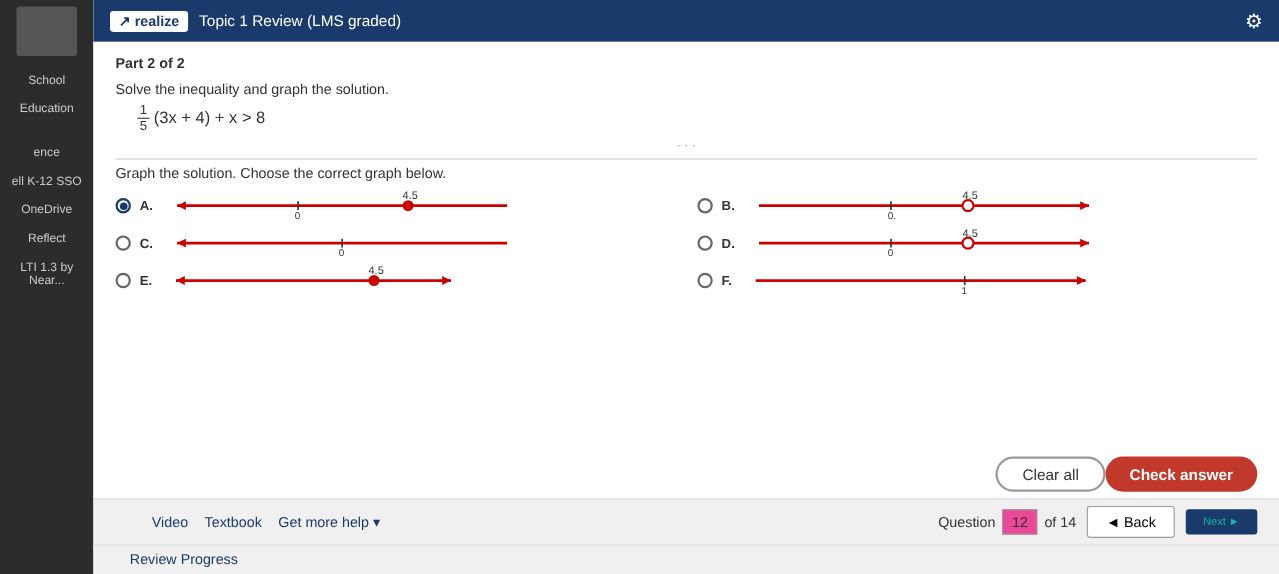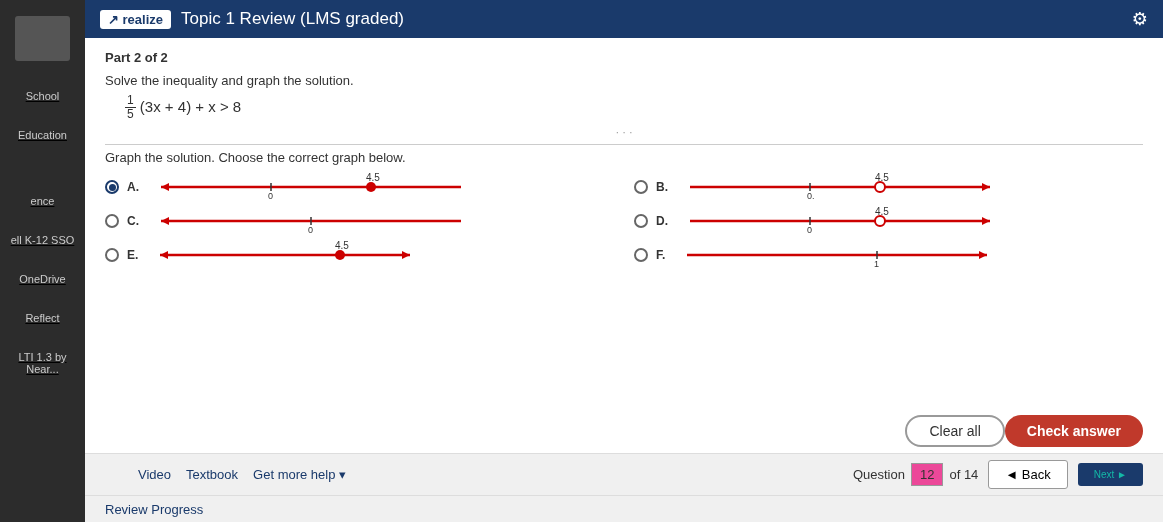--- a/index.html
+++ b/index.html
@@ -13,24 +13,23 @@
     }
 
     
     .sidebar {
       width: 85px;
       background: #2c2c2c;
       height: 522px;
       display: flex;
       flex-direction: column;
       align-items: center;
-      padding-top: 16px;
-      gap: 21px;
+      padding-top: 6px;
+      gap: 8px;
       flex-shrink: 0;
-      text-decoration: underline;
     }
     .sidebar-avatar {
       width: 55px;
       height: 45px;
       background: #555;
       border-radius: 3px;
       margin-bottom: 5px;
     }
     .sidebar-item-label {
       color: #ccc;
@@ -60,21 +59,21 @@
     .topbar-logo {
       background: #fff;
       color: #1a3a6b;
       font-weight: bold;
       font-size: 13px;
       padding: 2px 8px;
       border-radius: 3px;
     }
     .topbar-title {
       color: #fff;
-      font-size: 17px;
+      font-size: 14px;
     }
     .topbar-settings {
       margin-left: auto;
       color: #fff;
       font-size: 18px;
       cursor: pointer;
     }
 
     
     .content {
@@ -255,21 +254,21 @@
       display: flex;
       align-items: center;
       gap: 4px;
     }
 
     .review-progress {
       font-size: 13px;
       color: #1a3a6b;
       cursor: pointer;
       text-decoration: none;
-      margin-left: 0;
+      margin-left: 13px;
     }
 
     .bottom-section {
       display: flex;
       align-items: center;
       justify-content: space-between;
       background: #f0f0f0;
       padding: 6px 20px 6px 20px;
       border-top: 1px solid #ddd;
     }

